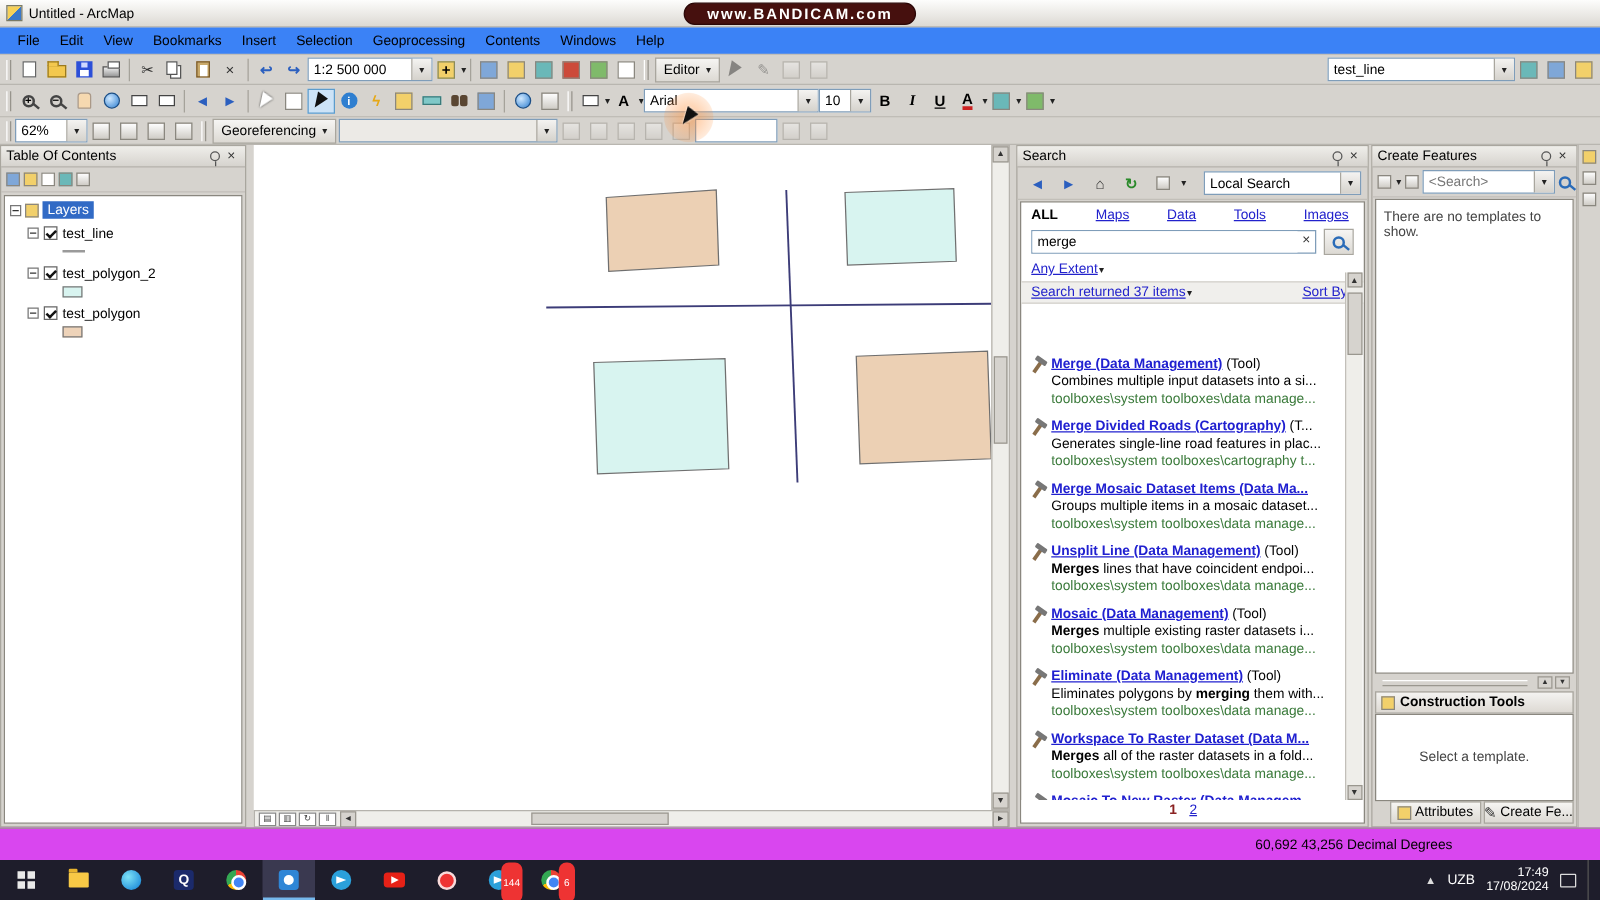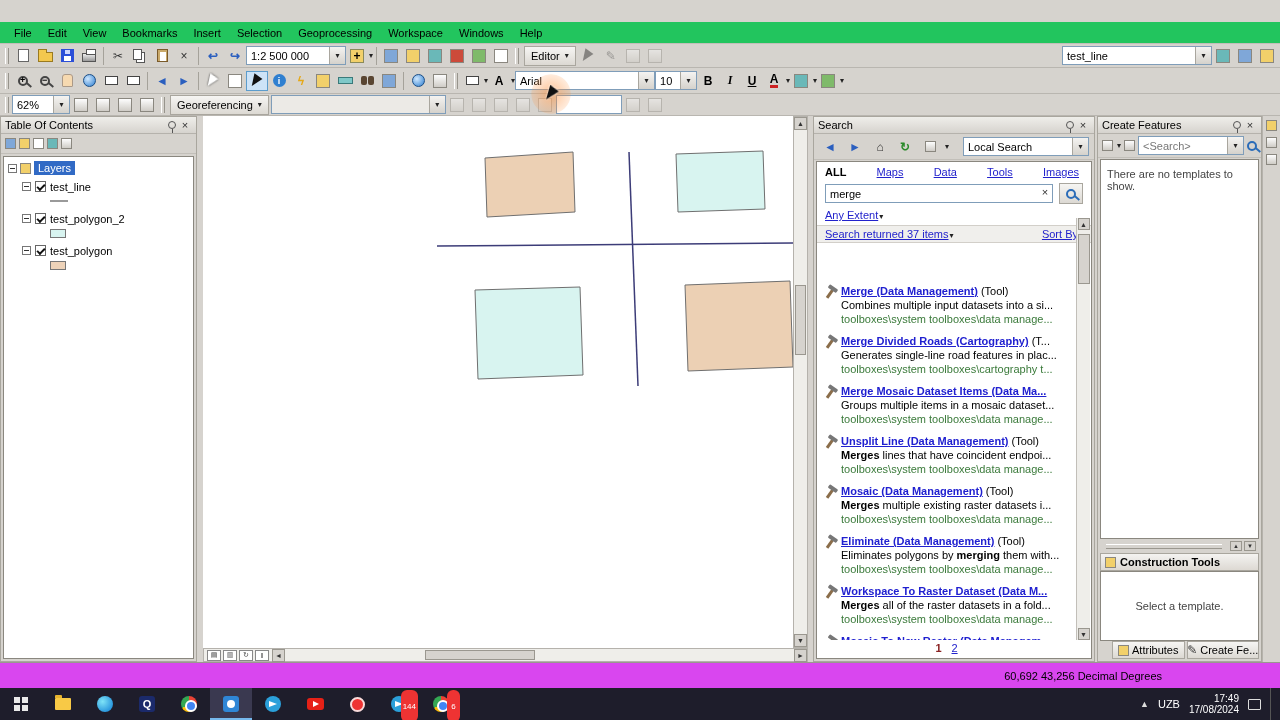--- a/index.html
+++ b/index.html
@@ -4,21 +4,21 @@
 <style>
   *{margin:0;padding:0;box-sizing:border-box}
   html,body{width:1280px;height:720px;overflow:hidden}
   body{font-family:"Liberation Sans",sans-serif;font-size:11px;background:#d6d3ce;color:#000}
   #app{position:relative;width:1280px;height:720px}
 
   
   .titlebar{position:absolute;top:0;left:0;right:0;height:22px;background:linear-gradient(#fdfdfc,#dcd9d3);border-bottom:1px solid #b5b2ac;display:flex;align-items:center;padding-left:5px}
   .app-icon{width:13px;height:13px;background:linear-gradient(135deg,#f7d157 0 50%,#3a78c8 50% 100%);border:1px solid #7a7a66;margin-right:5px}
   .watermark{position:absolute;left:50%;top:2px;transform:translateX(-50%);height:18px;display:flex;align-items:center;padding:0 18px;background:#46100e;border:1px solid #2b0707;border-radius:10px;color:#fff;font-weight:bold;font-size:12px;letter-spacing:1.5px;z-index:99}
-  .menubar{position:absolute;top:22px;left:0;right:0;height:22px;background:#22c55e;display:flex;align-items:center;padding-left:6px;border-bottom:1px solid #c2bfb9}
+  .menubar{position:absolute;top:22px;left:0;right:0;height:22px;background:#3b82f6;display:flex;align-items:center;padding-left:6px;border-bottom:1px solid #c2bfb9}
   .menu-item{padding:3px 8px;cursor:default}
 
   
   .tb{position:absolute;left:0;right:0;background:#d6d3ce;display:flex;align-items:center;padding:0 2px;border-bottom:1px solid #b9b6b0}
   #row1{top:44px;height:24px}
   #row2{top:68px;height:26px}
   #row3{top:94px;height:22px}
   .grip{width:4px;height:16px;margin:0 3px;border-left:1px solid #fff;border-right:1px solid #97948c}
   .sep{width:1px;height:18px;background:#a5a29a;margin:0 3px}
   .ti{width:22px;height:20px;display:flex;align-items:center;justify-content:center;border:1px solid transparent;flex:none}
@@ -188,30 +188,35 @@
 
   
   .cursor-fx{position:absolute;left:531px;top:74px;width:40px;height:40px;border-radius:50%;background:radial-gradient(circle,rgba(255,145,60,.55),rgba(255,145,60,.18) 68%,transparent 72%);z-index:60;pointer-events:none}
   .cursor-arrow{position:absolute;left:548px;top:86px;width:0;height:0;border-left:10px solid #111;border-top:4px solid transparent;border-bottom:11px solid transparent;transform:rotate(16deg);filter:drop-shadow(0 0 1px #fff);z-index:61;pointer-events:none}
 </style>
 </head>
 <body>
 
 <div id="app">
 
+  <div class="titlebar">
+    <span class="app-icon"></span>
+    <span>Untitled - ArcMap</span>
+    <div class="watermark">www.BANDICAM.com</div>
+  </div>
 
   <div class="menubar">
       <span class="menu-item">File</span>
       <span class="menu-item">Edit</span>
       <span class="menu-item">View</span>
       <span class="menu-item">Bookmarks</span>
       <span class="menu-item">Insert</span>
       <span class="menu-item">Selection</span>
       <span class="menu-item">Geoprocessing</span>
-      <span class="menu-item">Workspace</span>
+      <span class="menu-item">Contents</span>
       <span class="menu-item">Windows</span>
       <span class="menu-item">Help</span>
     </div>
 
   <div class="tb" id="row1">
     <span class="grip"></span>
     <span class="ti">
         <span class="i-new"></span>
       </span>
     <span class="ti">

